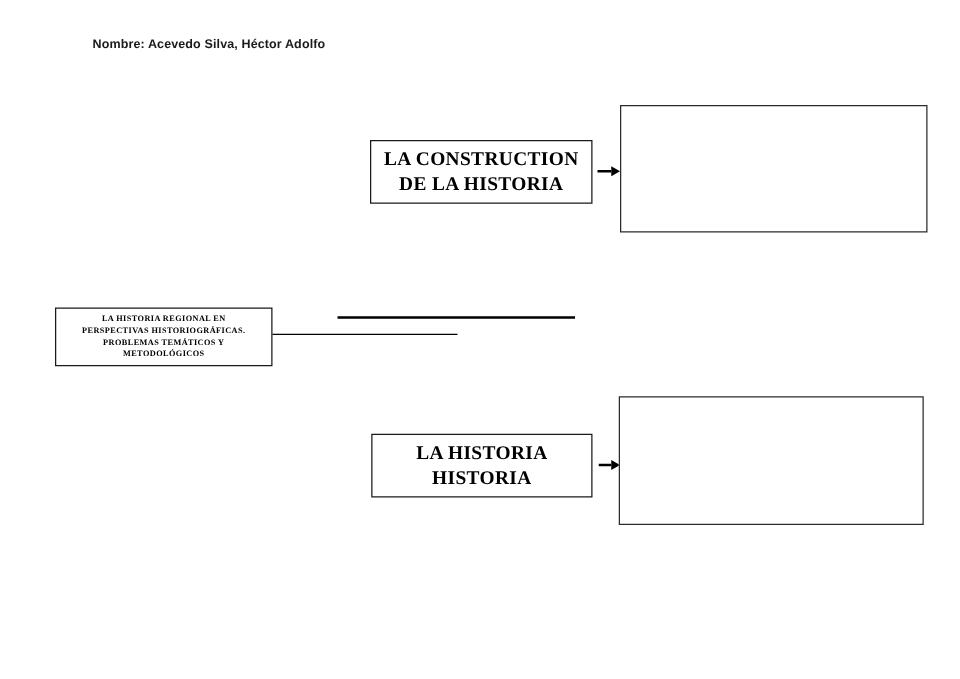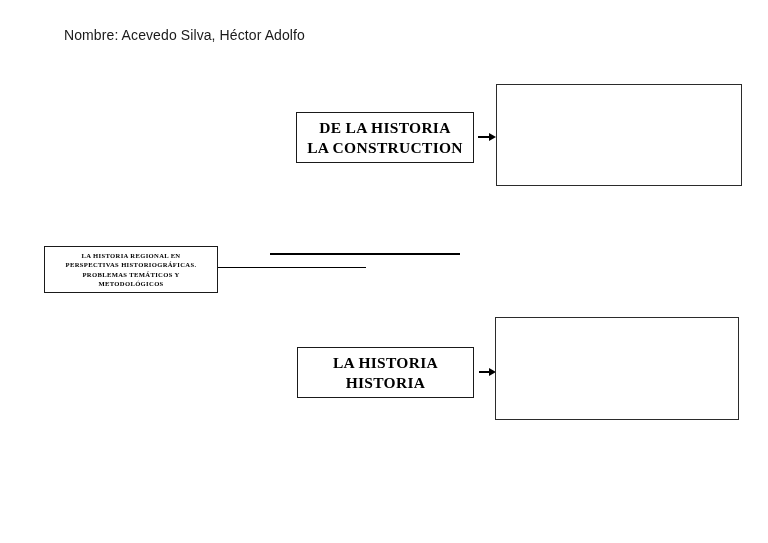--- a/index.html
+++ b/index.html
@@ -19,27 +19,27 @@
     position: absolute;
     left: 0;
     top: 0;
     width: 768px;
     height: 543px;
   }
 
   
   .student-header {
     position: absolute;
-    left: 64px;
+    left: 74px;
     top: 30px;
     font-family: "Liberation Sans", sans-serif;
-    font-size: 14px;
+    font-size: 10px;
     line-height: 11.5px;
     color: #1a1a1a;
-    font-weight: normal;
+    font-weight: bold;
     letter-spacing: 0.1px;
     white-space: nowrap;
   }
   .student-header .hline {
     display: block;
   }
 
   
   .box {
     position: absolute;
@@ -177,22 +177,22 @@
       <div>PROBLEMAS TEMÁTICOS Y</div>
       <div>METODOLÓGICOS</div>
     </div>
   </div>
 
   <div class="hline-thick"></div>
   <div class="hline-thin"></div>
 
   <div class="box topic-box" id="box-construction">
     <div>
+      <div>LA CONSTRUCTION</div>
       <div>DE LA HISTORIA</div>
-      <div>LA CONSTRUCTION</div>
     </div>
   </div>
 
   <div class="arrow" id="arrow-top">
     <div class="shaft"></div>
     <div class="head"></div>
   </div>
 
   <div class="box empty-box" id="box-empty-top">
     <div></div>

